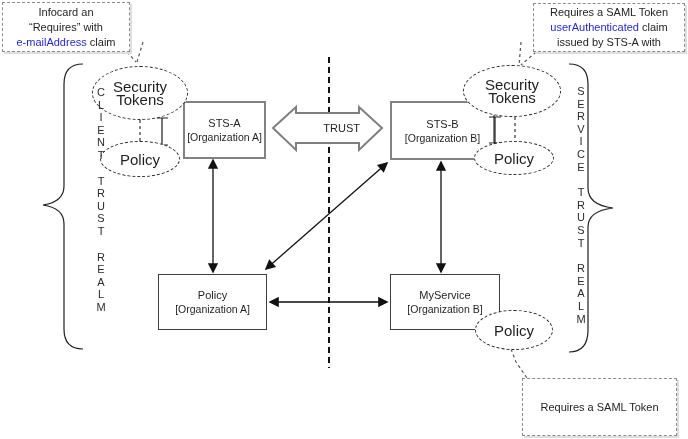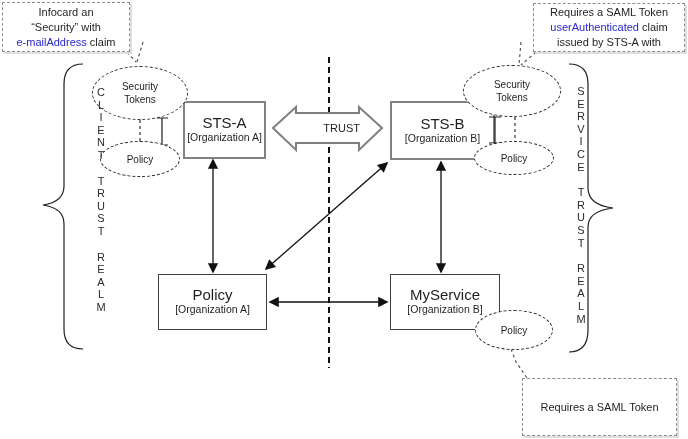--- a/index.html
+++ b/index.html
@@ -3,28 +3,28 @@
 <meta charset="utf-8">
 <style>
   html,body{margin:0;padding:0;background:#fff;}
   #canvas{
     position:relative;width:688px;height:439px;overflow:hidden;background:#fff;
     font-family:"Liberation Sans","DejaVu Sans",sans-serif;
   }
   
   .node{position:absolute;background:#fff;display:flex;flex-direction:column;
         justify-content:center;align-items:center;text-align:center;box-sizing:border-box;}
-  .node .t{font-size:15px;line-height:14px;color:#1f1f1f;white-space:nowrap;}
+  .node .t{font-size:11px;line-height:14px;color:#1f1f1f;white-space:nowrap;}
   .node .s{font-size:10.5px;line-height:14px;color:#1f1f1f;white-space:nowrap;}
   .sts{border:2px solid #828282;}
   .plain{border:1.5px solid #3f3f3f;}
   
   .ell{position:absolute;background:#fff;border:1.4px dashed #2b2b2b;border-radius:50%;
        display:flex;flex-direction:column;justify-content:center;align-items:center;
-       text-align:center;box-sizing:border-box;font-size:10px;line-height:13px;color:#1f1f1f;}
+       text-align:center;box-sizing:border-box;font-size:15px;line-height:13px;color:#1f1f1f;}
   
   .callout{position:absolute;background:#fff;border:1.5px dashed #8c8c8c;
            box-shadow:2px 2px 0 #dedede;box-sizing:border-box;text-align:center;
            font-size:11px;line-height:15px;color:#1f1f1f;
            display:flex;flex-direction:column;justify-content:center;}
   .blue{color:#2828cc;}
   
   #lines{position:absolute;left:0;top:0;pointer-events:none;}
   
   .trust-label{position:absolute;left:296px;top:121px;width:64px;text-align:right;
@@ -100,21 +100,21 @@
   </div>
   <div class="ell" style="left:474px;top:141px;width:80px;height:34px;">
     <div>Policy</div>
   </div>
   <div class="ell" style="left:475px;top:310px;width:78px;height:40px;">
     <div>Policy</div>
   </div>
 
   <div class="callout" style="left:2px;top:2px;width:128px;height:50px;">
     <div>Infocard an</div>
-    <div>“Security” with</div>
+    <div>“Requires” with</div>
     <div><span class="blue">e-mailAddress</span><span> claim</span></div>
   </div>
   <div class="callout" style="left:533px;top:3px;width:152px;height:49px;">
     <div>Requires a SAML Token</div>
     <div><span class="blue">userAuthenticated</span><span> claim</span></div>
     <div>issued by STS-A with</div>
   </div>
   <div class="callout" style="left:522px;top:378px;width:155px;height:58px;">
     <div>Requires a SAML Token</div>
   </div>

